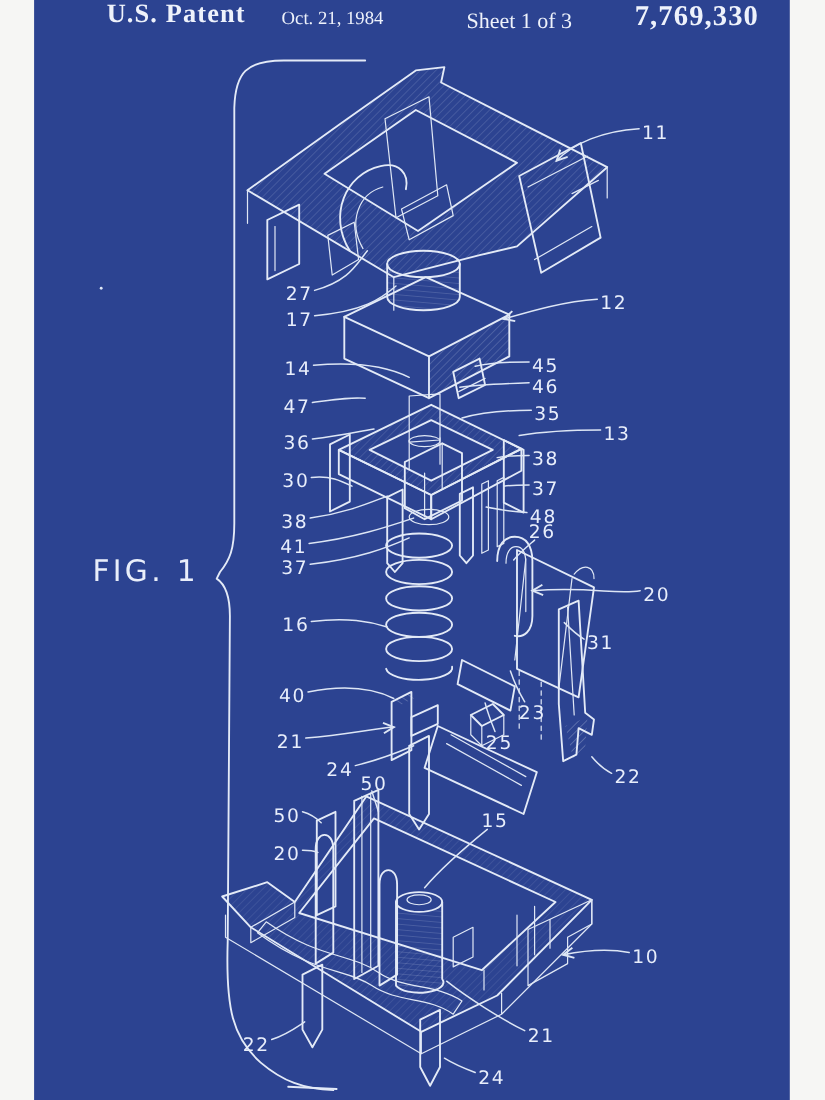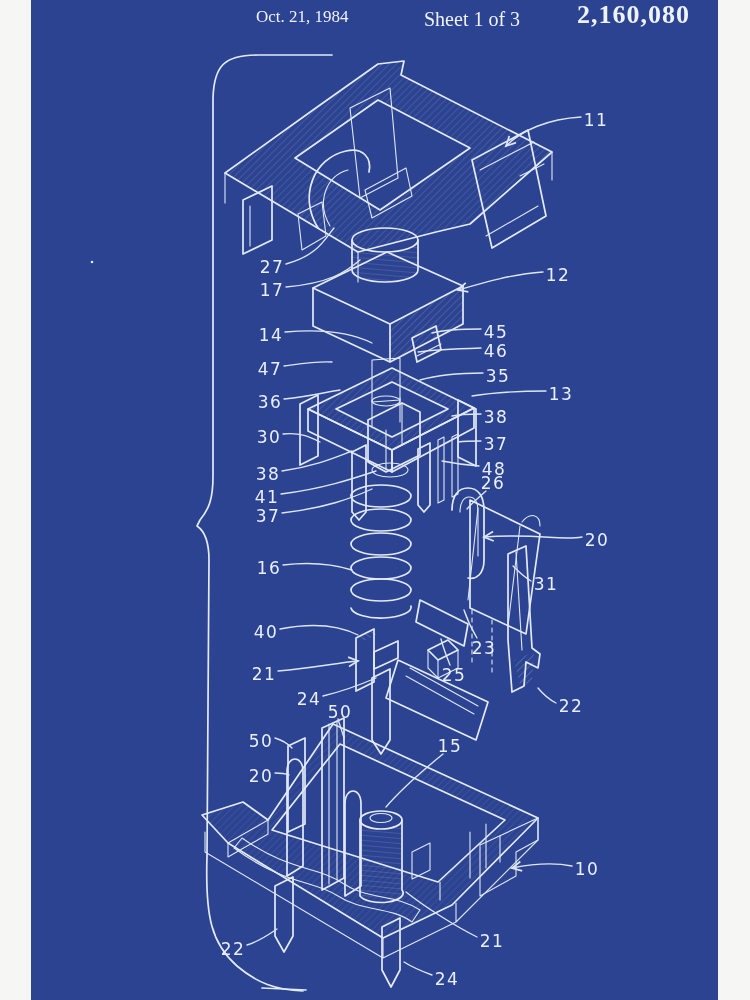--- a/index.html
+++ b/index.html
@@ -17,24 +17,26 @@
   .ln2{stroke:#dfe7f5;stroke-width:1.1;fill:none;stroke-linejoin:round;stroke-linecap:round;}
   .leader{stroke:#dde6f5;stroke-width:1.35;fill:none;stroke-linecap:round;}
   .co{font:17px "DejaVu Sans",sans-serif;fill:#e8eefb;letter-spacing:1.5px;}
 </style>
 </head>
 <body>
 
 <div class="page">
   <div class="panel"></div>
 
+  <div class="hdr hdr-title">U.S. Patent</div>
   <div class="hdr hdr-date">Oct. 21, 1984</div>
   <div class="hdr hdr-sheet">Sheet 1 of 3</div>
-  <div class="hdr hdr-num">2,160,080</div>
-
+  <div class="hdr hdr-num">7,769,330</div>
+
+  <div class="figlabel">FIG. 1</div>
 
   <svg id="fig" width="750" height="1000" viewBox="0 0 750 1000">
     <defs>
       <pattern id="hA" width="5" height="5" patternUnits="userSpaceOnUse" patternTransform="rotate(45)">
         <line x1="0" y1="0" x2="0" y2="5" stroke="#dfe7f5" stroke-width="0.9"></line>
       </pattern>
       <pattern id="hB" width="5" height="5" patternUnits="userSpaceOnUse" patternTransform="rotate(-55)">
         <line x1="0" y1="0" x2="0" y2="5" stroke="#dfe7f5" stroke-width="0.9"></line>
       </pattern>
       <pattern id="hV" width="5" height="5" patternUnits="userSpaceOnUse" patternTransform="rotate(95)">

